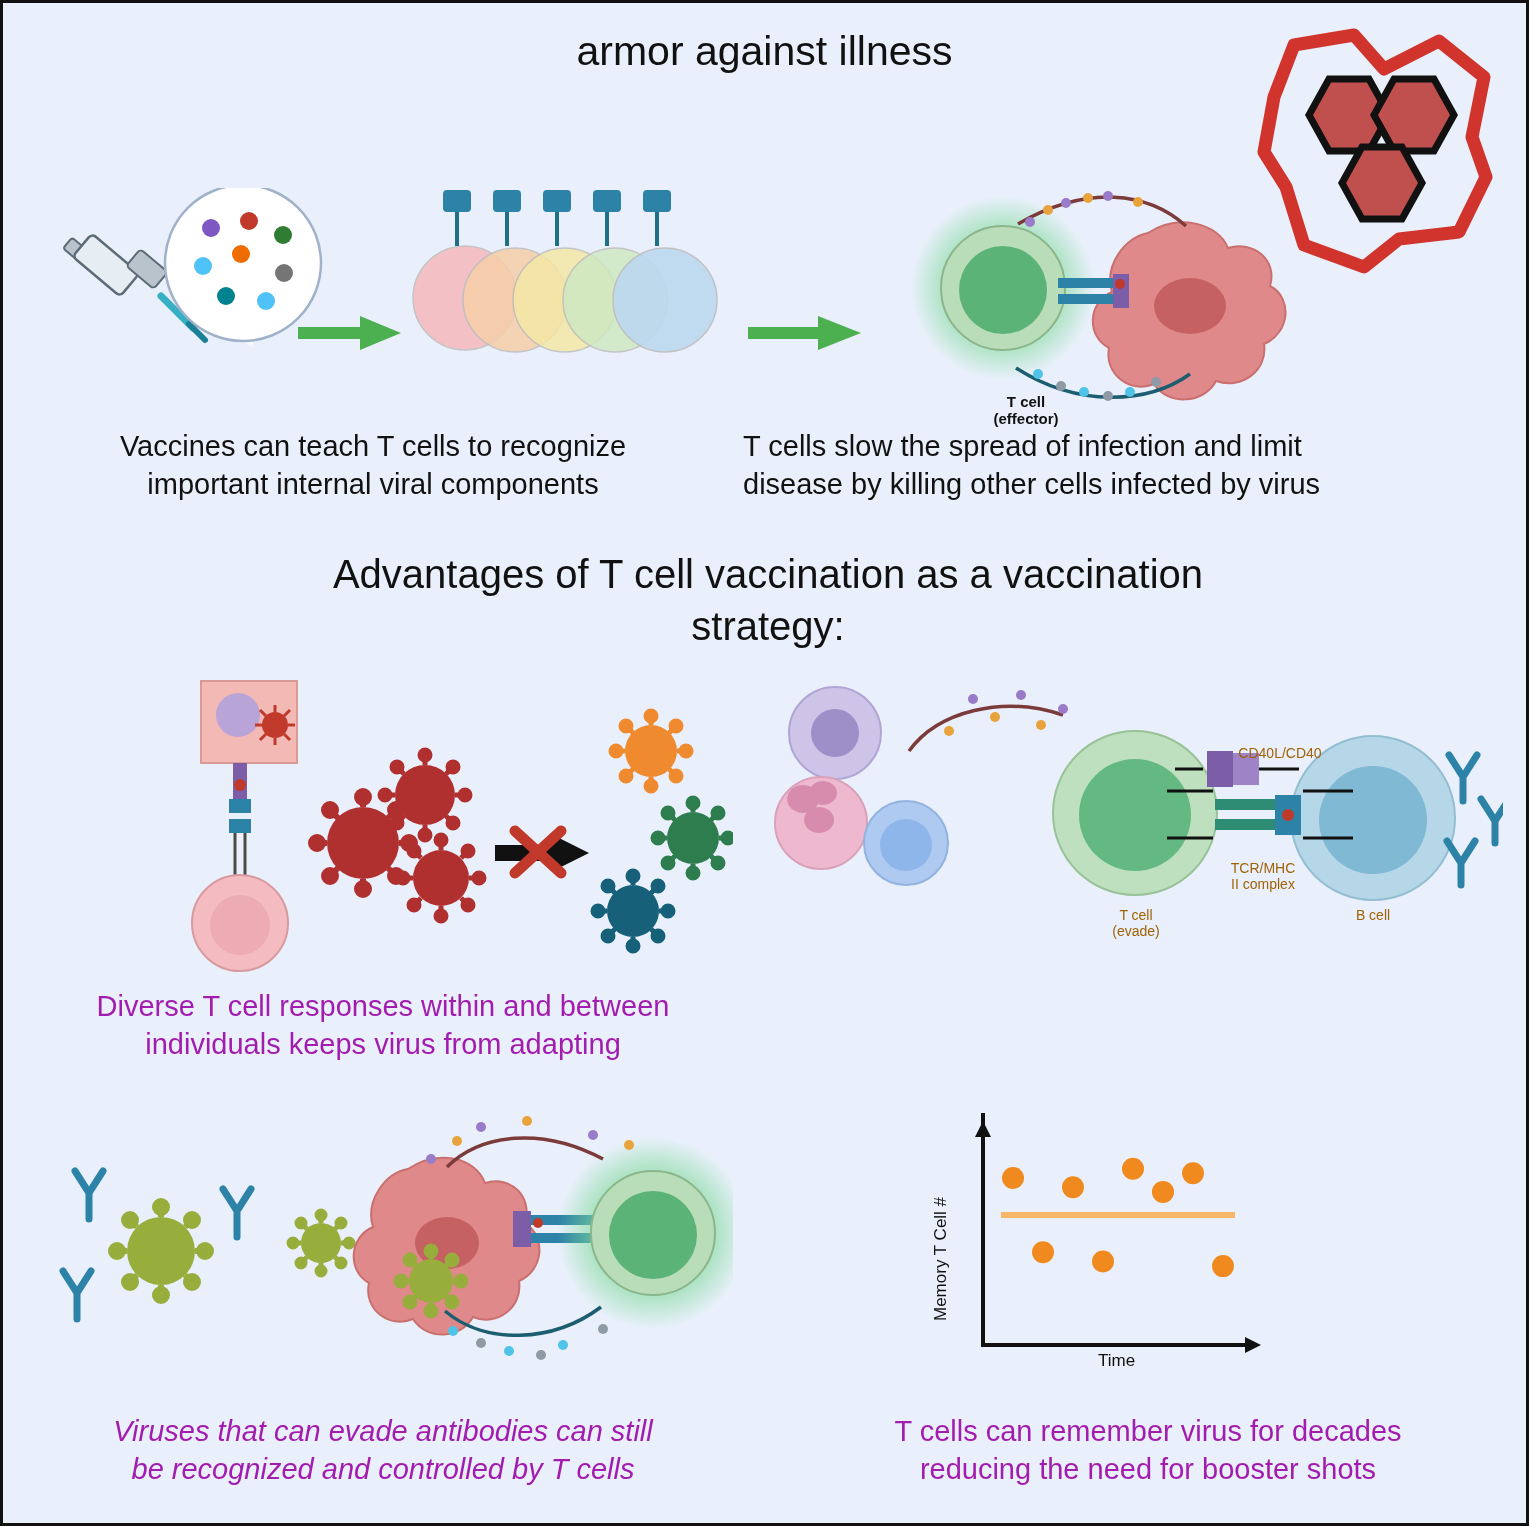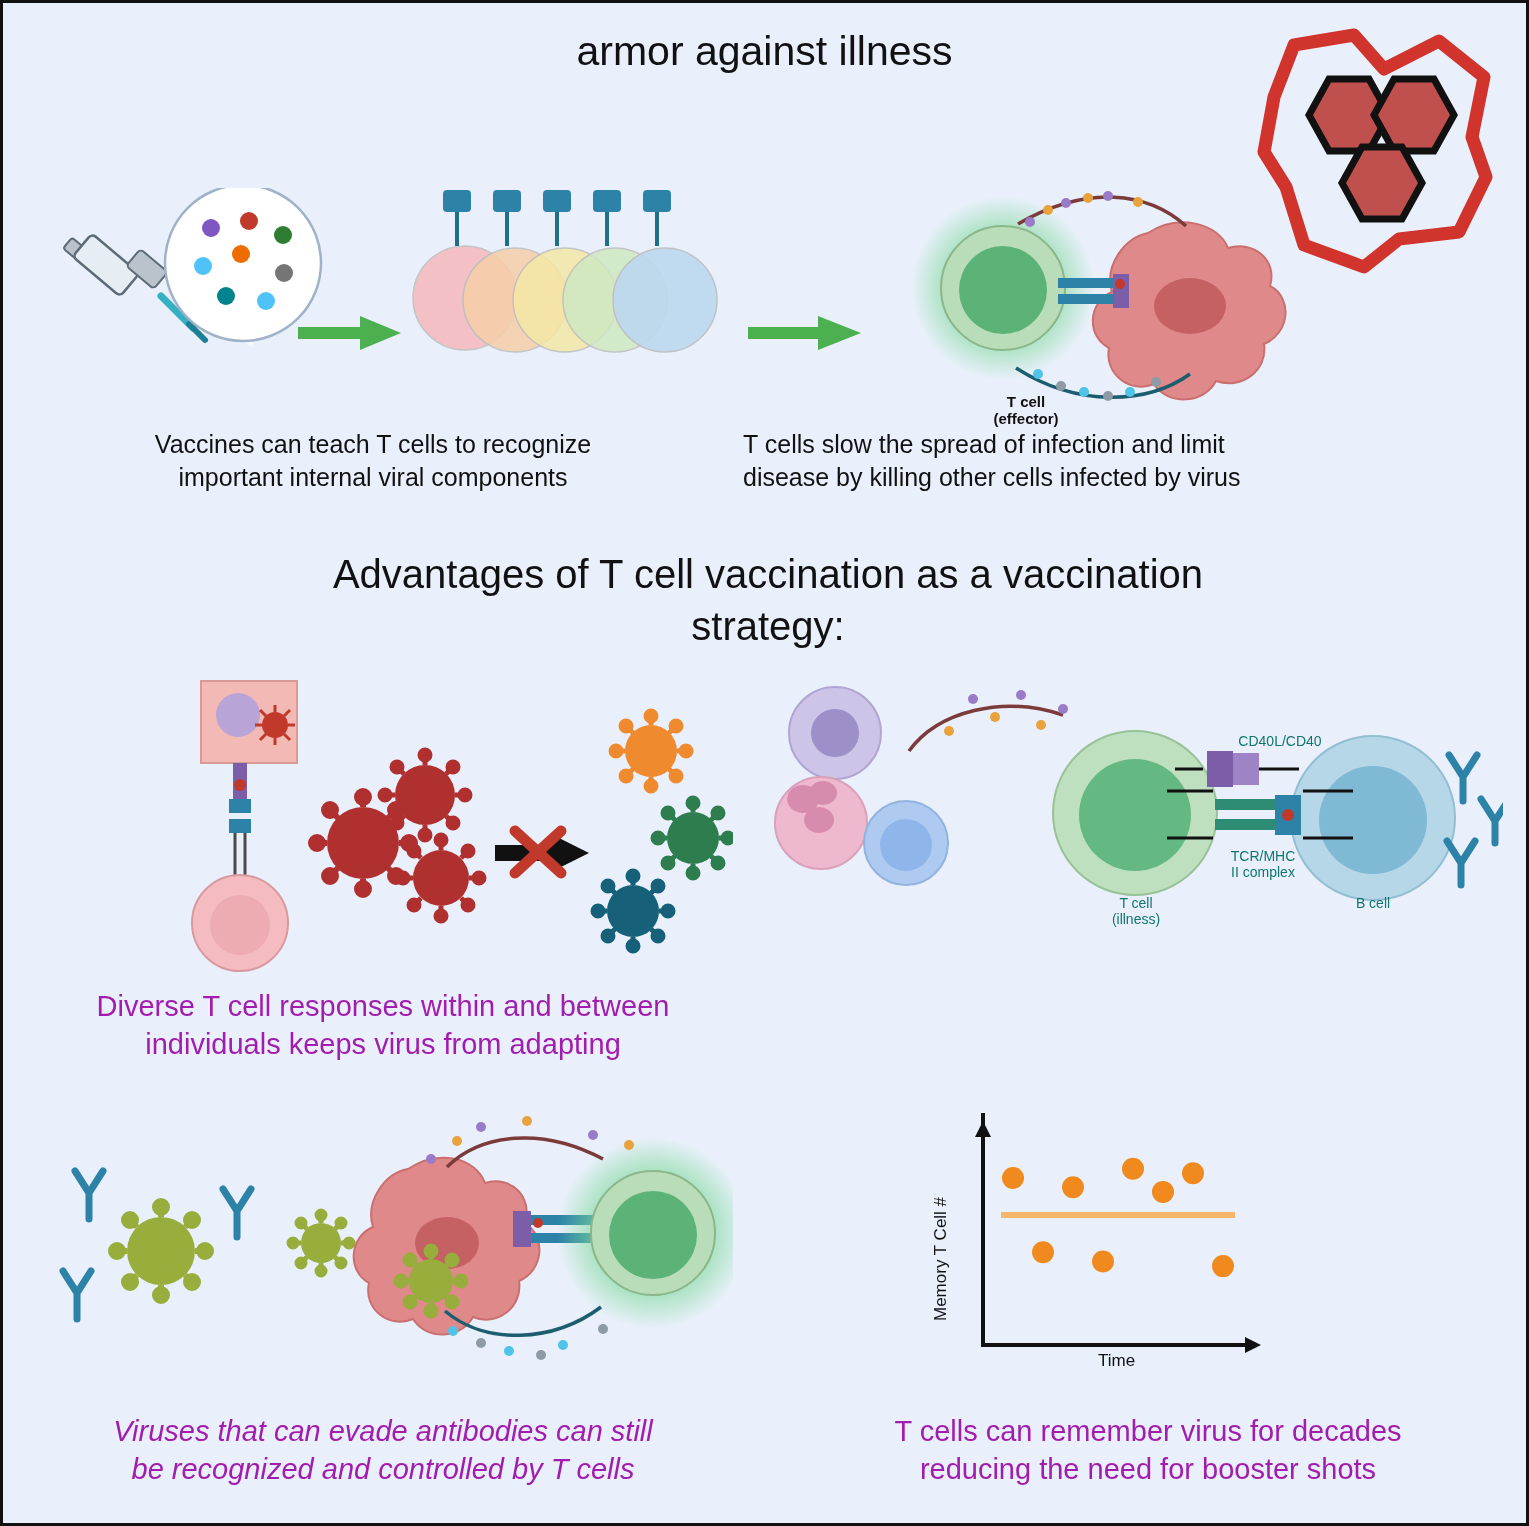--- a/index.html
+++ b/index.html
@@ -49,21 +49,21 @@
     height: 340px;
   }
   .syringe-vial { position: absolute; left: 40px; top: 10px; width: 300px; height: 260px; }
   .apc-row { position: absolute; left: 400px; top: 10px; width: 320px; height: 260px; }
   .arrow1 { position: absolute; left: 295px; top: 135px; width: 105px; height: 40px; }
   .arrow2 { position: absolute; left: 745px; top: 135px; width: 115px; height: 40px; }
   .killing { position: absolute; left: 895px; top: 0px; width: 420px; height: 270px; }
 
   .caption {
     position: absolute;
-    font-size: 25px;
+    font-size: 29px;
     line-height: 1.30;
     color: #111111;
   }
   .cap1 { left: 50px; top: 250px; width: 640px; text-align: center; }
   .cap2 { left: 740px; top: 250px; width: 740px; text-align: left; }
 
   
   .subtitle {
     position: absolute;
     left: 110px;
@@ -100,23 +100,24 @@
     position: absolute;
     font-size: 15px;
     font-weight: bold;
     color: #111111;
     line-height: 1.15;
     text-align: center;
   }
   .lbl-sm {
     position: absolute;
     font-size: 14px;
-    color: #0f766e;
+    color: #a16207;
     line-height: 1.15;
     text-align: center;
+    margin-top: 12px;
   }
   .axis-label {
     position: absolute;
     font-size: 17px;
     color: #111111;
   }
   .axis-y {
     transform: rotate(-90deg);
     transform-origin: left top;
     white-space: nowrap;
@@ -464,21 +465,21 @@
           <path d="M684,168 L698,190 L712,168 M698,190 L698,212"></path>
         </g>
       </svg>
       <div class="lbl-sm" style="left:452px; top:60px; width:130px;">CD40L/CD40</div>
       <div class="lbl-sm" style="left:440px; top:175px; width:120px;">
         <span>TCR/MHC</span><br>
         <span>II complex</span>
       </div>
       <div class="lbl-sm" style="left:318px; top:222px; width:110px;">
         <span>T cell</span><br>
-        <span>(illness)</span>
+        <span>(evade)</span>
       </div>
       <div class="lbl-sm" style="left:560px; top:222px; width:100px;">B cell</div>
     </div>
   </div>
 
   <div class="q qBL">
     <div class="q-art">
       <svg viewBox="0 0 700 300" width="700" height="300">
 
         <g stroke="#2d82a8" stroke-width="7" fill="none" stroke-linecap="round">

